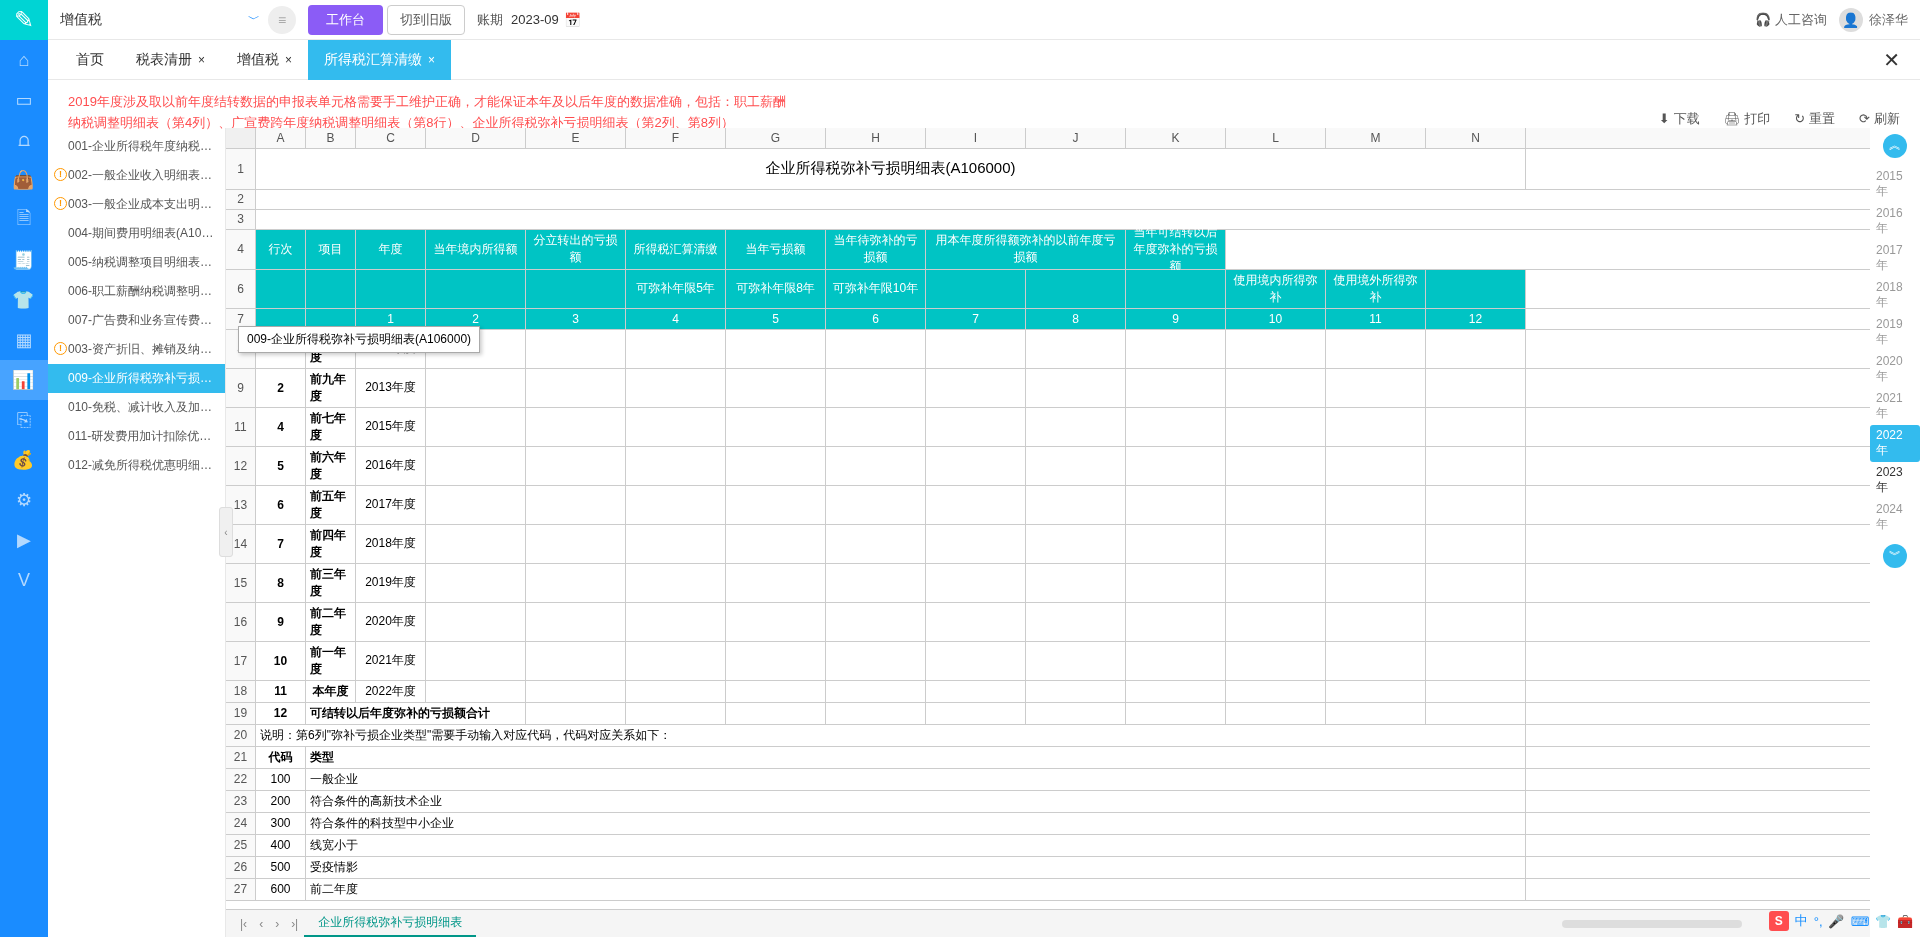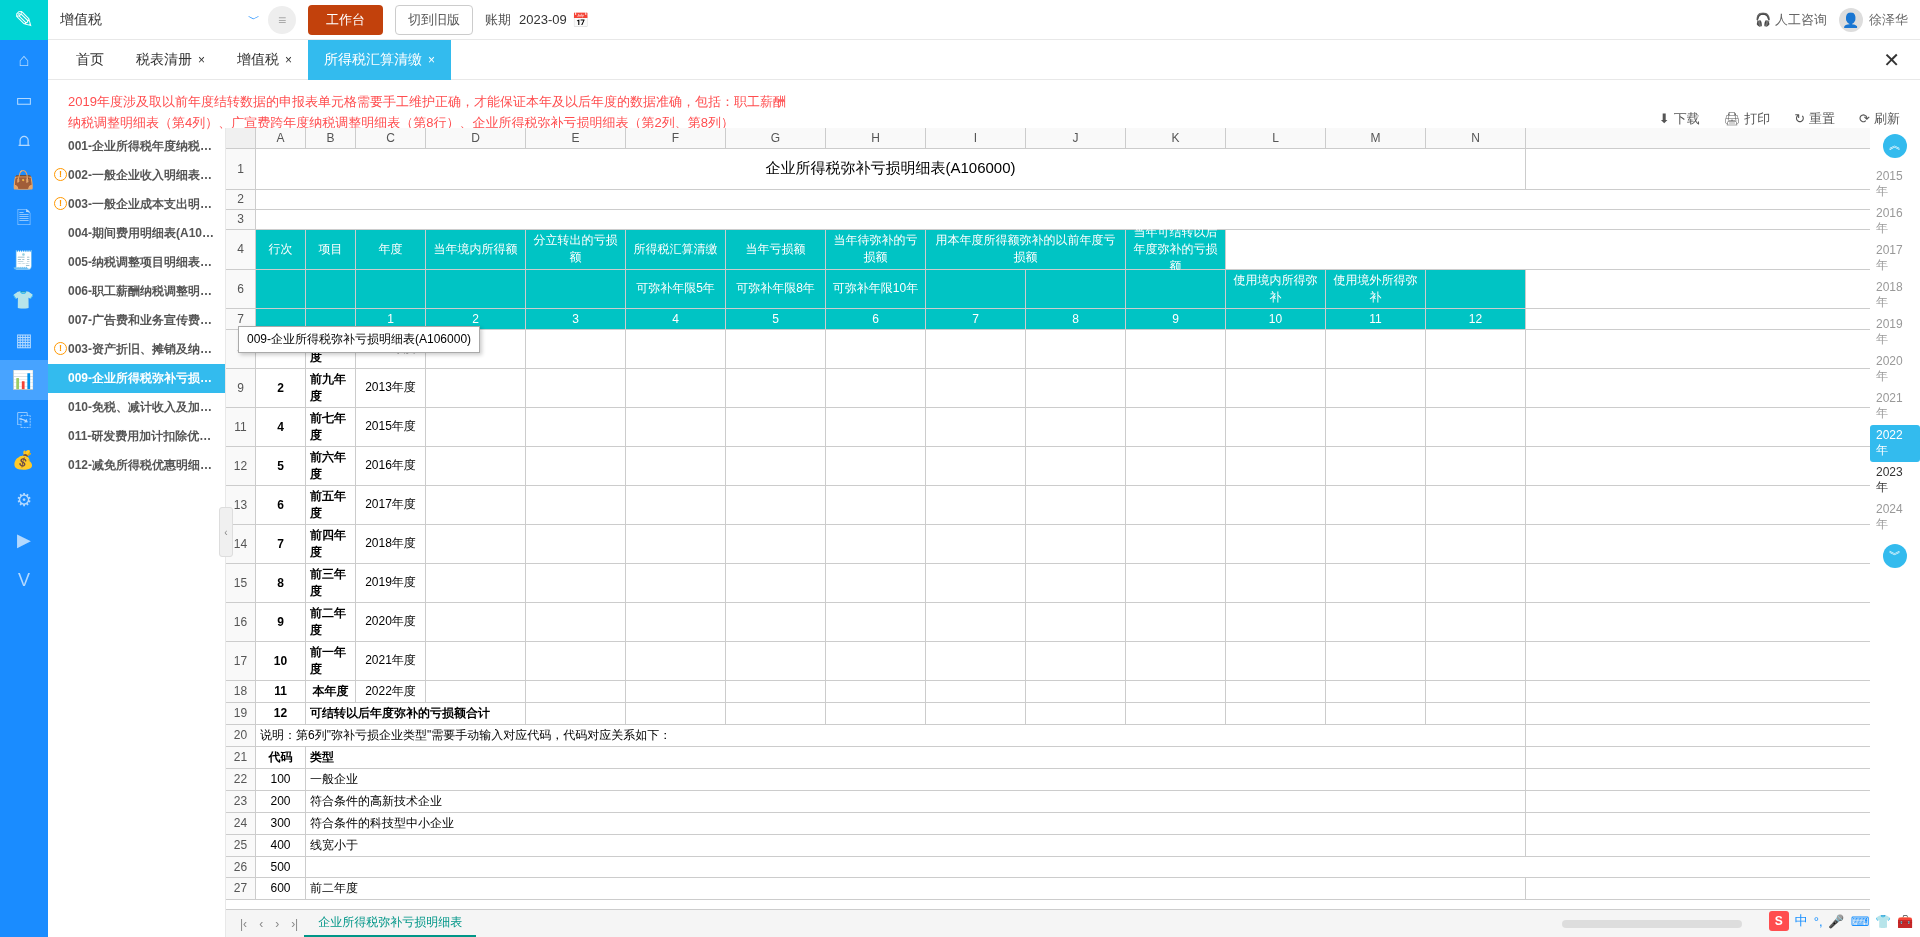--- a/index.html
+++ b/index.html
@@ -7,43 +7,43 @@
 .app { display: flex; height: 100%; }
 .sidebar { width: 48px; background: #1a8cff; display: flex; flex-direction: column; align-items: center; padding-top: 0; }
 .logo { width: 48px; height: 40px; background: #00d4d4; display: flex; align-items: center; justify-content: center; font-size: 24px; color: #fff; }
 .nav-icon { width: 48px; height: 40px; display: flex; align-items: center; justify-content: center; color: #b3d9ff; font-size: 18px; cursor: pointer; }
 .nav-icon.active { background: rgba(255,255,255,0.2); color: #fff; }
 .main { flex: 1; display: flex; flex-direction: column; background: #f5f6fa; }
 .topbar { height: 40px; background: #fff; display: flex; align-items: center; padding: 0 12px; border-bottom: 1px solid #e8e8e8; }
 .dropdown { display: flex; align-items: center; gap: 8px; width: 200px; color: #333; font-size: 14px; }
 .dropdown-chevron { color: #1a8cff; font-size: 12px; }
 .btn-round { width: 28px; height: 28px; border-radius: 50%; background: #eee; display: flex; align-items: center; justify-content: center; margin-left: 8px; color: #aaa; font-size: 14px; }
-.btn-primary { background: #c2410c; color: #fff; padding: 6px 18px; border-radius: 4px; font-size: 13px; margin-left: 12px; border: none; }
-.btn-outline { border: 1px solid #ccc; background: #fff; padding: 5px 12px; border-radius: 4px; font-size: 13px; margin-left: 12px; color: #555; }
+.btn-primary { background: #8b5cf6; color: #fff; padding: 6px 18px; border-radius: 4px; font-size: 13px; margin-left: 12px; border: none; }
+.btn-outline { border: 1px solid #ccc; background: #fff; padding: 5px 12px; border-radius: 4px; font-size: 13px; margin-left: 4px; color: #555; }
 .period-label { margin-left: 12px; font-size: 13px; color: #555; }
 .period-value { margin-left: 8px; font-size: 13px; color: #333; }
 .cal-icon { color: #33bbee; margin-left: 6px; font-size: 14px; }
 .topbar-right { margin-left: auto; display: flex; align-items: center; gap: 12px; color: #666; font-size: 13px; }
 .user { display: flex; align-items: center; gap: 6px; }
 .avatar { width: 24px; height: 24px; border-radius: 50%; background: #ddd; display: flex; align-items: center; justify-content: center; font-size: 14px; color: #999; }
 
 .tabbar { height: 40px; background: #fff; display: flex; align-items: center; padding: 0 12px; border-bottom: 1px solid #e8e8e8; font-size: 14px; }
 .tab { padding: 0 16px; height: 40px; display: flex; align-items: center; gap: 6px; color: #333; cursor: pointer; }
 .tab.active { background: #33bbee; color: #fff; }
 .tab-close { font-size: 12px; cursor: pointer; }
 .tab-close-far { margin-left: auto; font-size: 20px; color: #333; padding: 0 8px; cursor: pointer; }
 
 .content { flex: 1; display: flex; flex-direction: column; background: #fff; margin: 0; overflow: hidden; }
 .notice { color: #ff4d4f; font-size: 13px; padding: 12px 20px 6px 20px; max-width: 760px; line-height: 1.6; }
 .toolbar-right { display: flex; gap: 24px; padding: 0 20px; justify-content: flex-end; margin-top: -30px; }
 .tool-btn { color: #555; font-size: 13px; cursor: pointer; display: flex; align-items: center; gap: 4px; }
 
 .workspace { flex: 1; display: flex; overflow: hidden; position: relative; }
 .sheet-list { width: 178px; border-right: 1px solid #e8e8e8; padding: 4px 0; overflow-y: auto; font-size: 12px; }
-.sheet-item { padding: 6px 10px 6px 20px; color: #555; cursor: pointer; white-space: nowrap; overflow: hidden; text-overflow: ellipsis; position: relative; font-weight: bold; }
+.sheet-item { padding: 6px 10px 6px 20px; color: #555; cursor: pointer; white-space: nowrap; overflow: hidden; text-overflow: ellipsis; position: relative; }
 .sheet-item.warn::before { content: "!"; position: absolute; left: 6px; color: #ff9800; font-weight: bold; border: 1px solid #ff9800; border-radius: 50%; width: 11px; height: 11px; font-size: 9px; line-height: 11px; text-align: center; top: 7px; }
 .sheet-item.active { background: #33bbee; color: #fff; }
 .collapse-handle { position: absolute; left: 178px; top: 50%; width: 14px; height: 50px; background: #f0f0f0; border: 1px solid #ddd; transform: translate(-50%,-50%); border-radius: 3px; font-size: 10px; color: #888; display: flex; align-items: center; justify-content: center; z-index: 5; cursor: pointer; }
 
 .sheet-area { flex: 1; display: flex; flex-direction: column; overflow: hidden; position: relative; }
 .col-headers { display: flex; border-bottom: 1px solid #ccc; background: #f9f9f9; font-size: 12px; color: #555; }
 .corner { width: 30px; border-right: 1px solid #ccc; height: 20px; background: #f0f0f0; }
 .col-h { flex: 0 0 auto; text-align: center; border-right: 1px solid #ccc; height: 20px; line-height: 20px; }
 .grid { flex: 1; overflow: auto; font-size: 12px; }
 .row { display: flex; border-bottom: 1px solid #ccc; min-height: 20px; }
@@ -451,20 +451,21 @@
                 <div class="cell left-cell" style="width:1220px">符合条件的科技型中小企业</div>
               </div>
               <div class="row">
                 <div class="row-h">25</div>
                 <div class="cell data-cell" style="width:50px">400</div>
                 <div class="cell left-cell" style="width:1220px">线宽小于</div>
               </div>
               <div class="row">
                 <div class="row-h">26</div>
                 <div class="cell data-cell" style="width:50px">500</div>
+                <div class="cell left-cell" style="width:1220px">受疫情影</div>
               </div>
               <div class="row">
                 <div class="row-h">27</div>
                 <div class="cell data-cell" style="width:50px">600</div>
                 <div class="cell left-cell" style="width:1220px">前二年度</div>
               </div>
             </div>
           <div class="sheet-tabs">
             <span class="st-nav">|‹</span>
             <span class="st-nav">‹</span>

